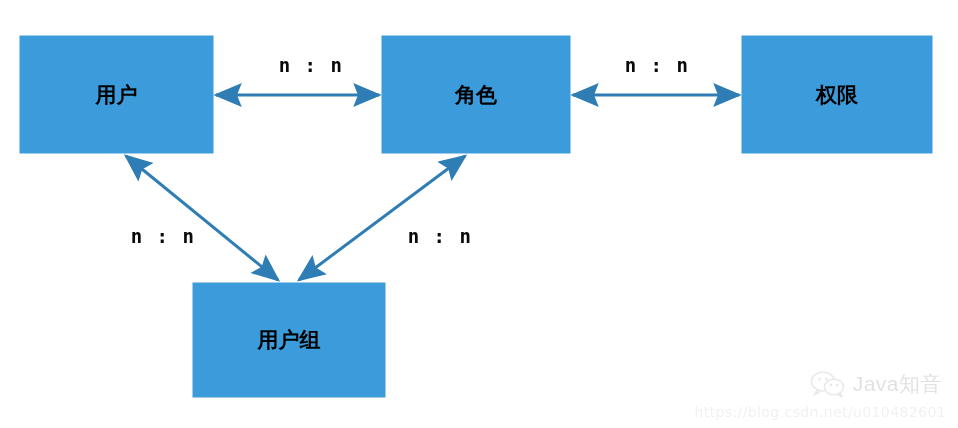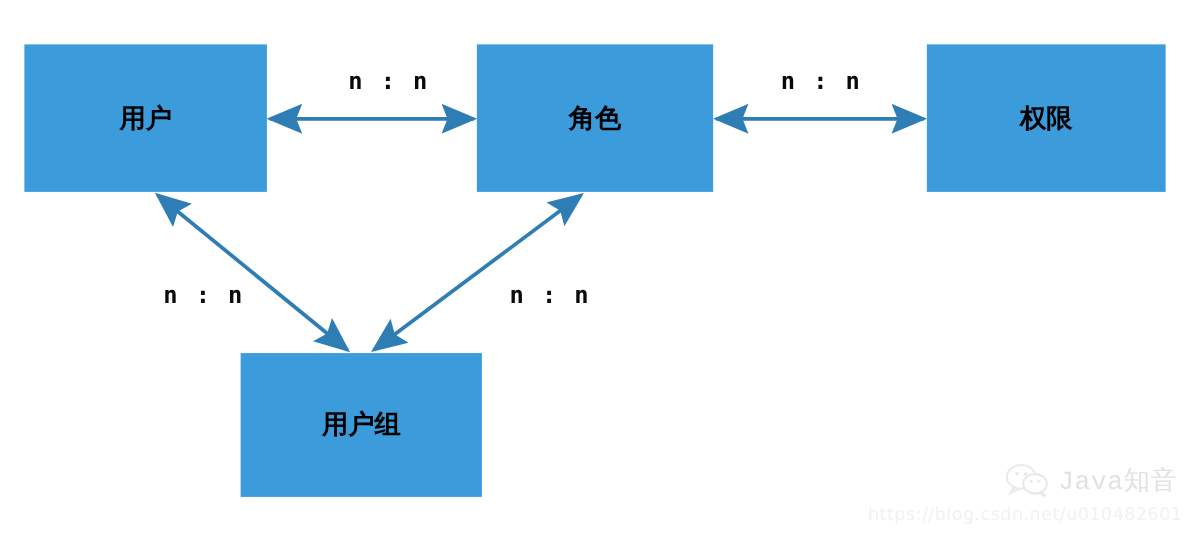--- a/index.html
+++ b/index.html
@@ -47,21 +47,21 @@
     position: absolute;
     right: 16px;
     bottom: 30px;
     display: flex;
     align-items: center;
     gap: 7px;
     opacity: 0.42;
     pointer-events: none;
   }
   .watermark-text {
-    font-family: Liberation Mono, monospace;
+    font-family: Liberation Sans, sans-serif;
     font-size: 21px;
     color: #b9b9b9;
     letter-spacing: 0.5px;
     white-space: nowrap;
   }
   .wm-url {
     position: absolute;
     right: 12px;
     bottom: 8px;
     font-family: "DejaVu Sans", "Liberation Sans", sans-serif;

